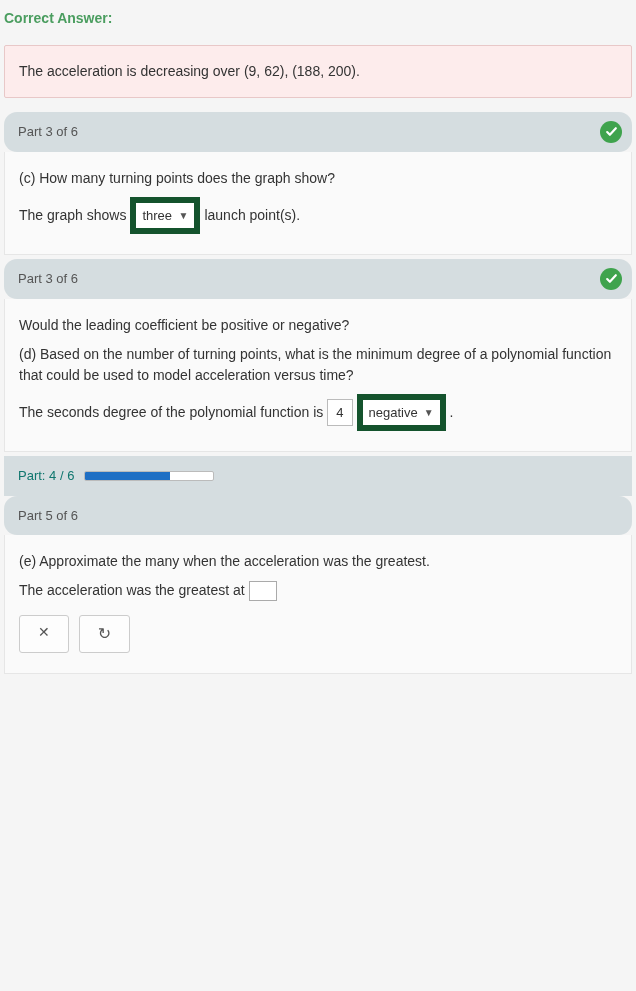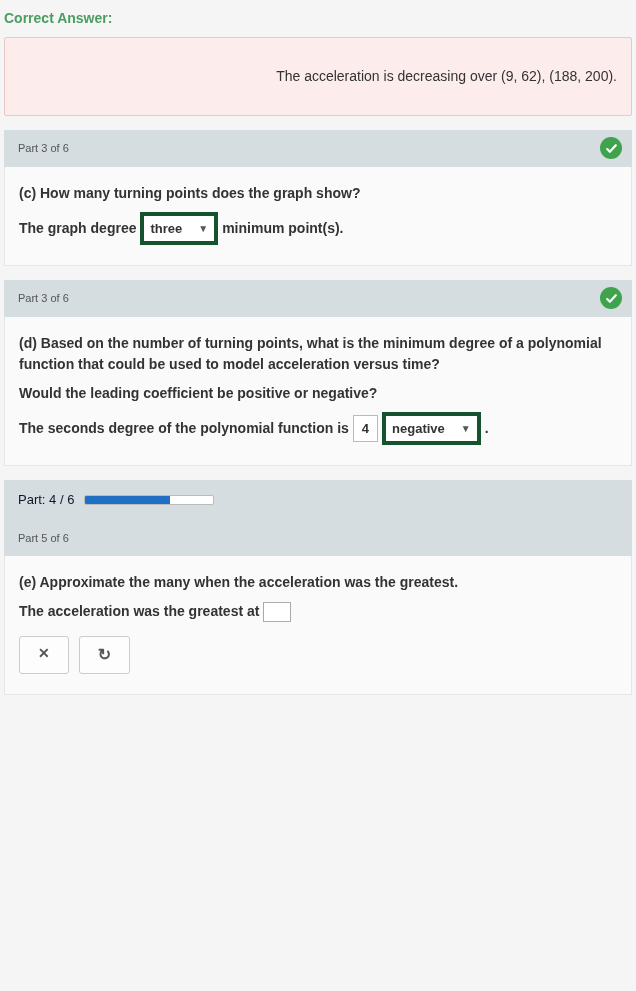--- a/index.html
+++ b/index.html
@@ -7,69 +7,68 @@
     font-family: Arial, Helvetica, sans-serif;
     background: #f5f5f5;
     color: #333;
     font-size: 14px;
     line-height: 1.5;
     padding: 8px 4px;
   }
   .correct-answer-label {
     color: #4a9d5f;
     font-weight: bold;
-    margin-bottom: 8px;
+    margin-bottom: 16px;
   }
   .answer-box {
     background: #fdecec;
     border: 1px solid #e8c8c8;
-    padding: 28px 14px;
+    padding: 15px 14px;
     margin-bottom: 14px;
     border-radius: 2px;
-    text-align: right;
   }
   .part-header {
     background: #d5dde0;
     padding: 10px 14px;
-    font-size: 11px;
+    font-size: 13px;
     color: #555;
     position: relative;
+    border-radius: 13px;
   }
   .part-body {
     background: #fafafa;
     border: 1px solid #e6e6e6;
     border-top: none;
     padding: 16px 14px 20px;
-    margin-bottom: 14px;
-    font-weight: bold;
+    margin-bottom: 4px;
   }
   .check-circle {
     position: absolute;
     right: 10px;
     top: 50%;
     transform: translateY(-50%);
     width: 22px;
     height: 22px;
     background: #3fa34d;
     border-radius: 50%;
     display: flex;
     align-items: center;
     justify-content: center;
   }
   .check-circle svg { width: 13px; height: 13px; }
   .q-text { margin-bottom: 8px; }
   .inline-row { display: flex; flex-wrap: wrap; align-items: center; gap: 4px; }
   .select-box {
     display: inline-flex;
     align-items: center;
-    border: 4px solid #14532d;
+    border: 6px solid #14532d;
     background: #fff;
     padding: 3px 6px;
     font-size: 13px;
-    gap: 16px;
+    gap: 6px;
     min-width: 70px;
     justify-content: space-between;
   }
   .select-box .caret {
     margin-left: auto;
     font-size: 10px;
     color: #555;
   }
   .num-box {
     display: inline-flex;
@@ -78,21 +77,21 @@
     border: 1px solid #bbb;
     background: #fff;
     padding: 3px 8px;
     font-size: 13px;
     min-width: 24px;
   }
   .progress-header {
     background: #d5dde0;
     padding: 10px 14px;
     font-size: 13px;
-    color: #0f172a;
+    color: #0f766e;
     display: flex;
     align-items: center;
     gap: 10px;
   }
   .progress-bar {
     width: 130px;
     height: 10px;
     background: #fff;
     border: 1px solid #bbb;
     border-radius: 2px;
@@ -141,40 +140,40 @@
   <span>Part 3 of 6</span>
   <span class="check-circle">
     <svg viewBox="0 0 24 24" fill="none" stroke="#fff" stroke-width="4" stroke-linecap="round" stroke-linejoin="round">
         <polyline points="4,13 9,18 20,6"></polyline>
       </svg>
   </span>
 </div>
 <div class="part-body">
   <div class="q-text">(c) How many turning points does the graph show?</div>
   <div class="inline-row">
-    <span>The graph degree</span>
+    <span>The graph shows</span>
     <span class="select-box">
       <span>three</span>
       <span class="caret">▼</span>
     </span>
-    <span>minimum point(s).</span>
+    <span>launch point(s).</span>
   </div>
 </div>
 
 <div class="part-header">
   <span>Part 3 of 6</span>
   <span class="check-circle">
     <svg viewBox="0 0 24 24" fill="none" stroke="#fff" stroke-width="4" stroke-linecap="round" stroke-linejoin="round">
         <polyline points="4,13 9,18 20,6"></polyline>
       </svg>
   </span>
 </div>
 <div class="part-body">
+  <div class="q-text">Would the leading coefficient be positive or negative?</div>
   <div class="q-text">(d) Based on the number of turning points, what is the minimum degree of a polynomial function that could be used to model acceleration versus time?</div>
-  <div class="q-text">Would the leading coefficient be positive or negative?</div>
   <div class="inline-row">
     <span>The seconds degree of the polynomial function is</span>
     <span class="num-box">4</span>
     <span class="select-box">
       <span>negative</span>
       <span class="caret">▼</span>
     </span>
     <span>.</span>
   </div>
 </div>

